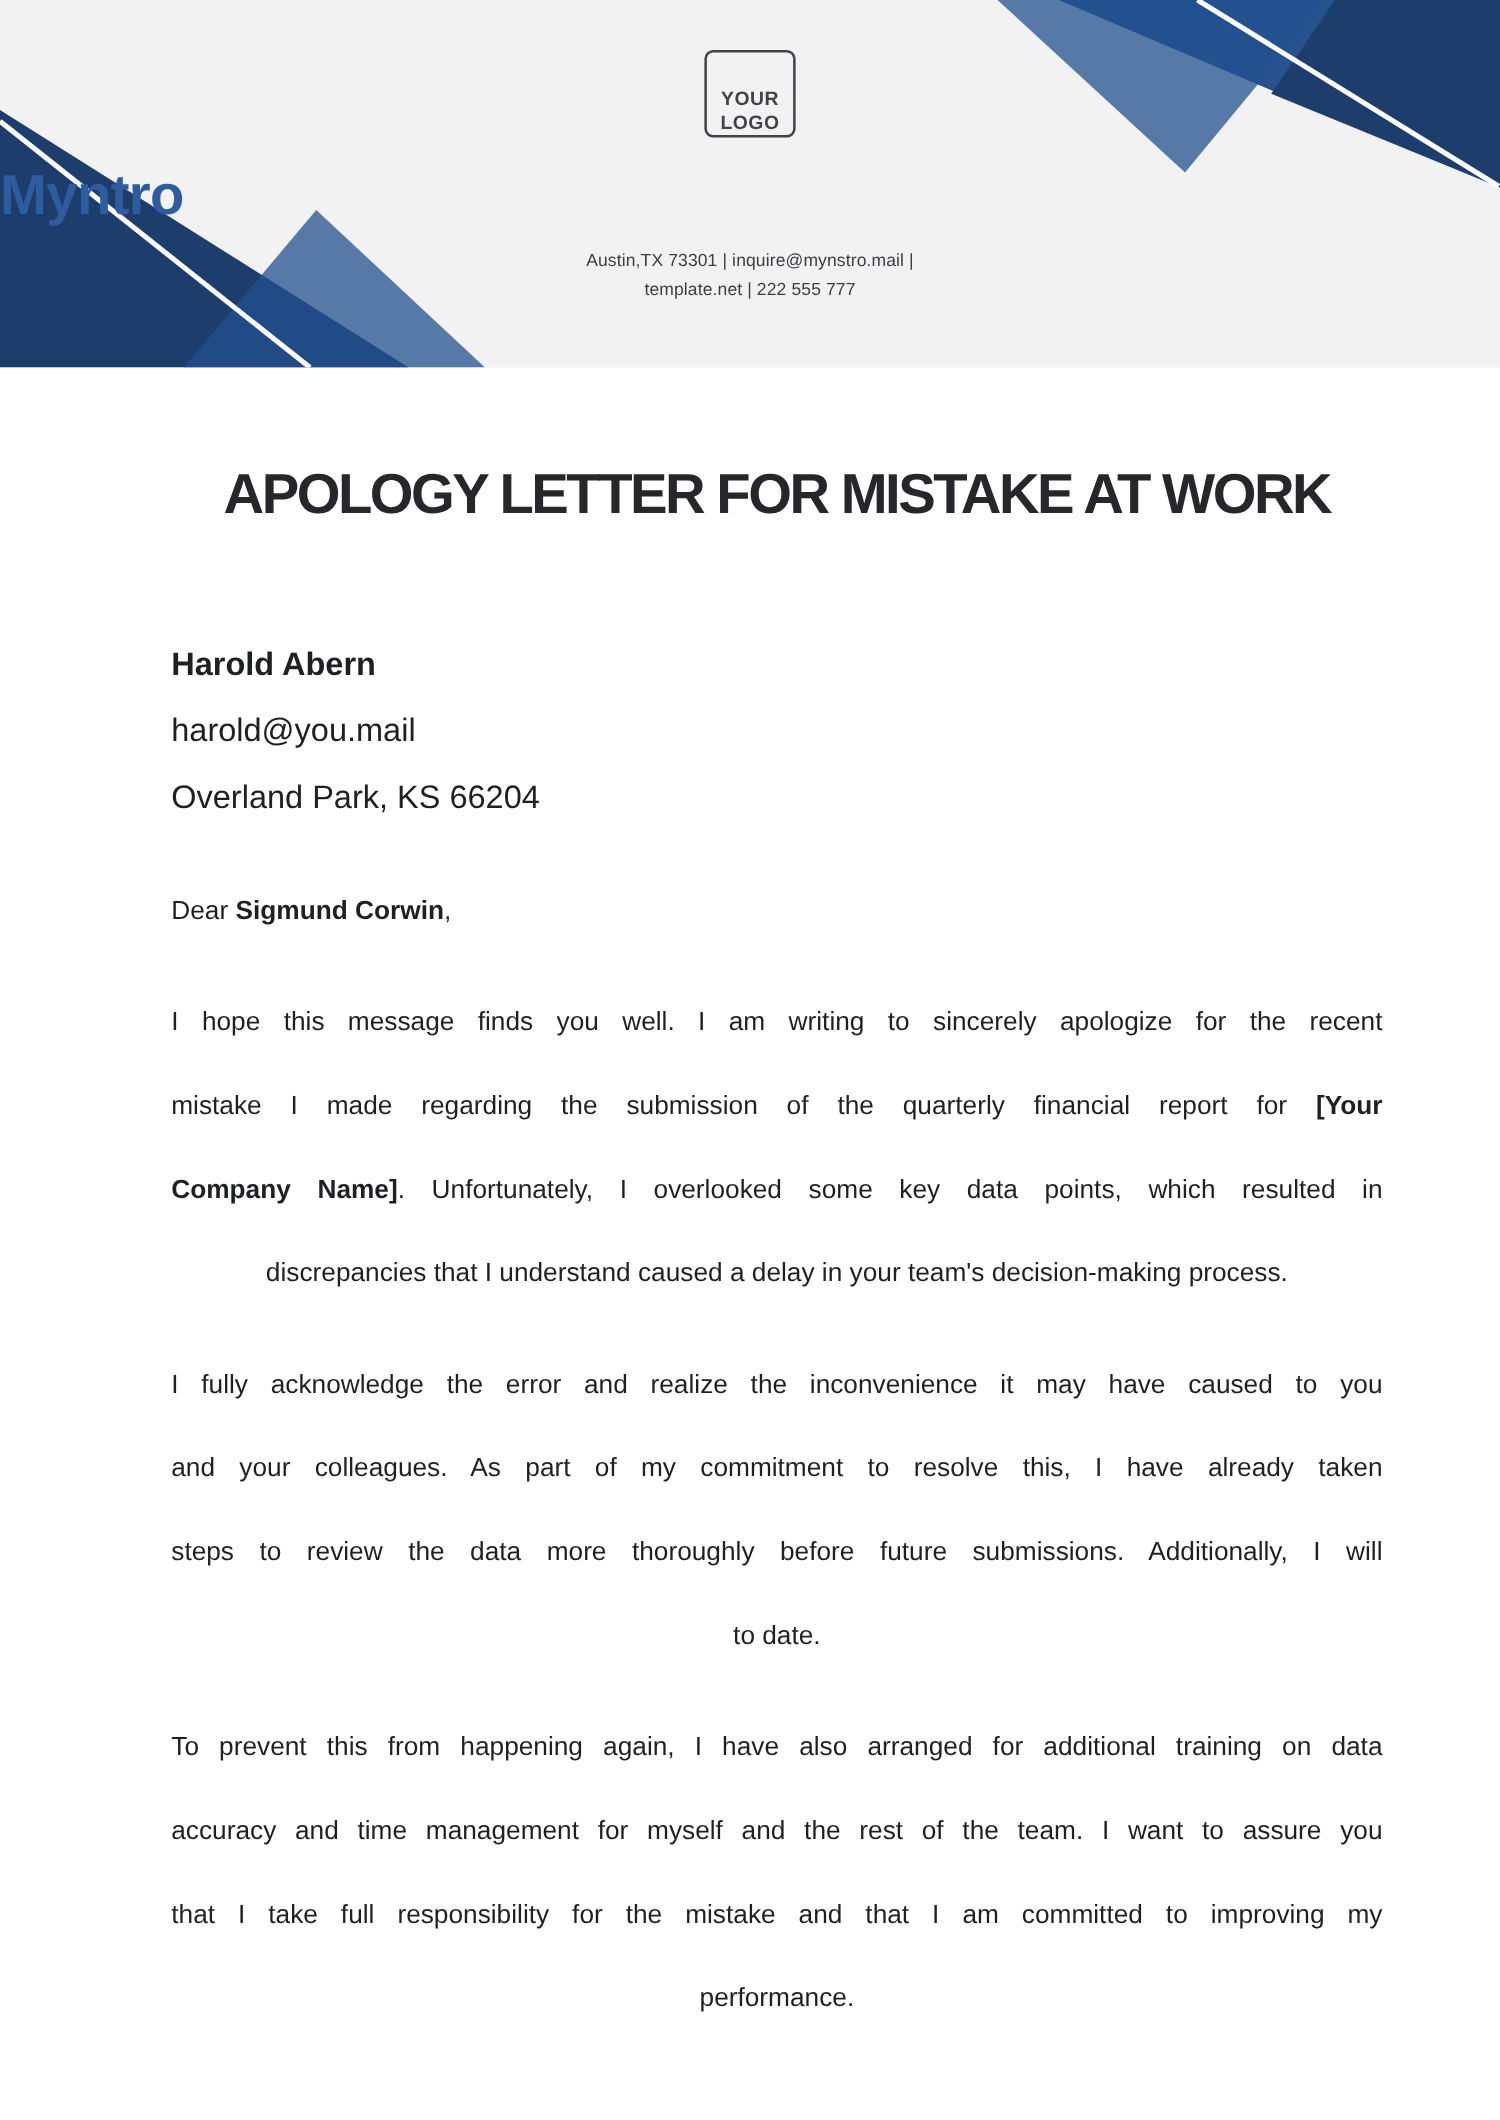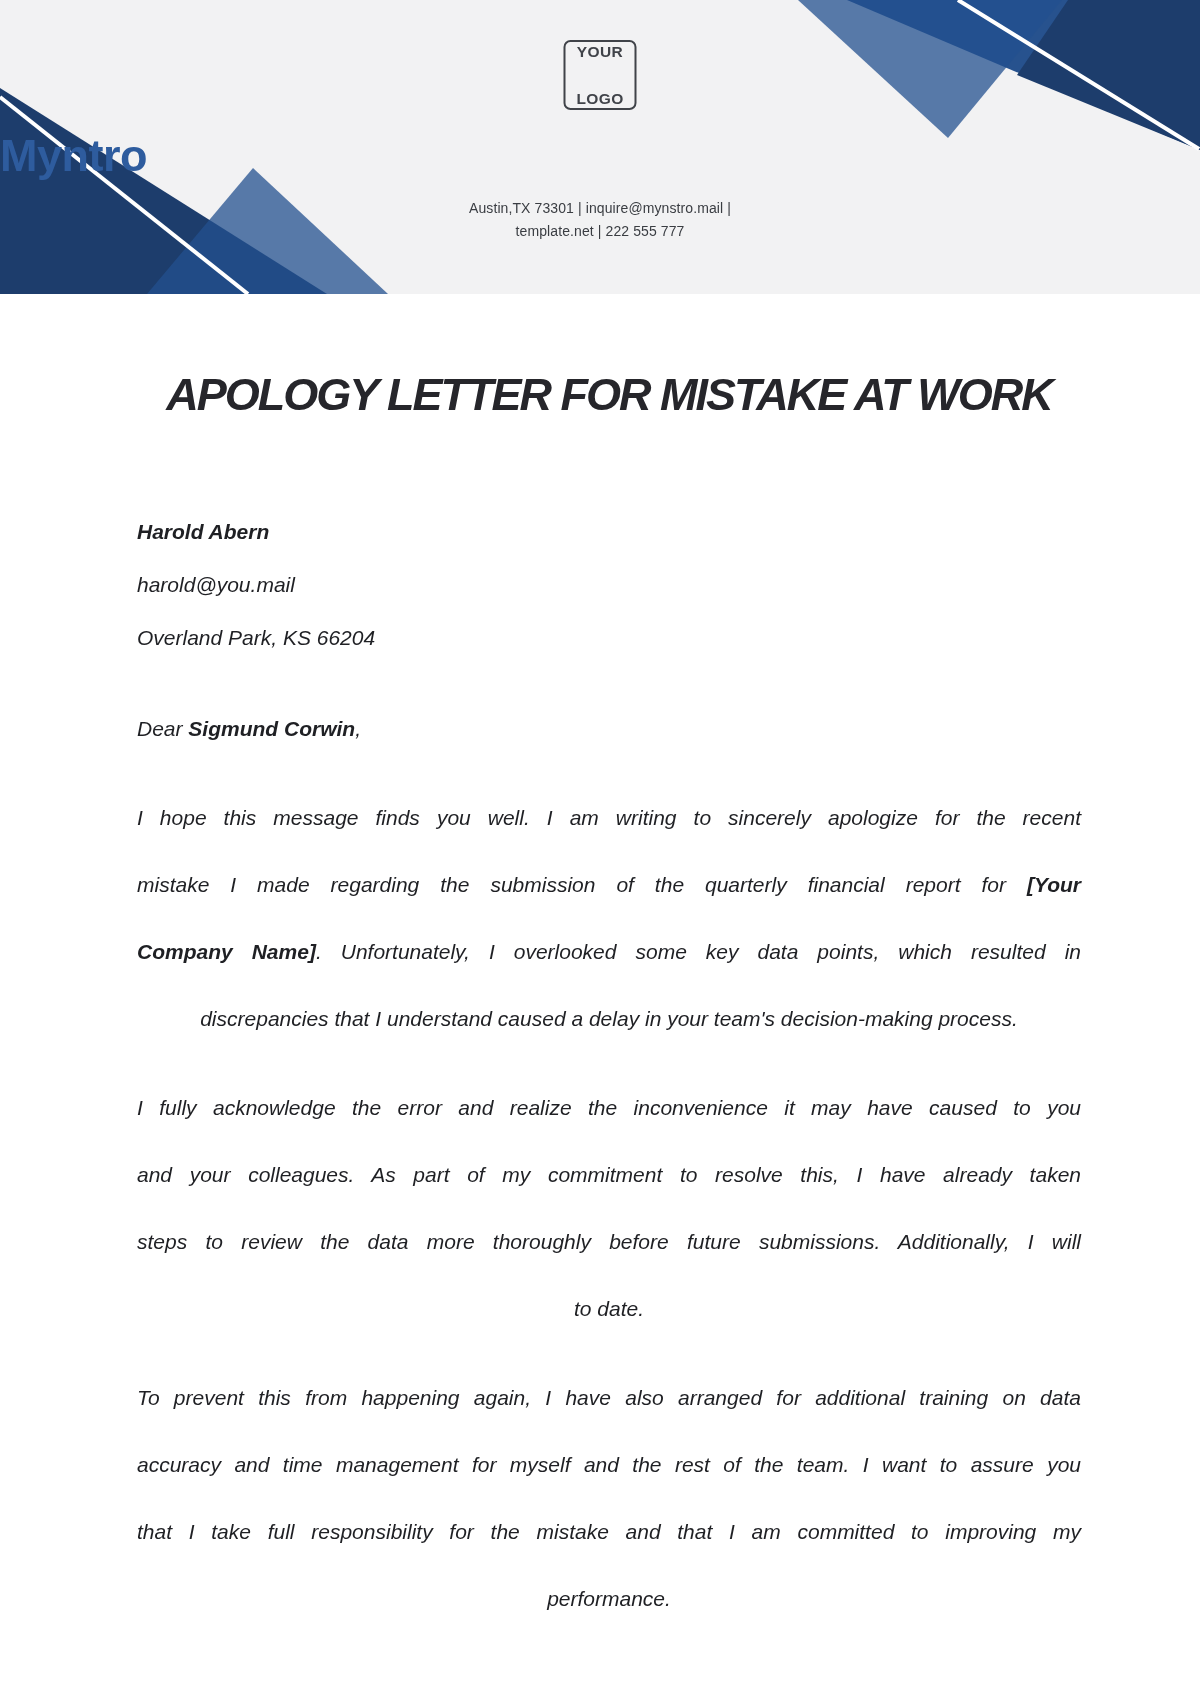--- a/index.html
+++ b/index.html
@@ -31,21 +31,21 @@
     top: 40px;
     left: 50%;
     transform: translateX(-50%);
     width: 73px;
     height: 70px;
     border: 2px solid #404349;
     border-radius: 7px;
     display: flex;
     flex-direction: column;
     align-items: center;
-    justify-content: space-between;
+    justify-content: flex-end;
     color: #404349;
     font-size: 15.5px;
     font-weight: 700;
     letter-spacing: 0.4px;
     line-height: 19px;
     background: transparent;
   }
   .brand {
     position: absolute;
     top: 133px;
@@ -65,35 +65,34 @@
     width: 100%;
     text-align: center;
     font-size: 14px;
     line-height: 23px;
     color: #3a3d42;
     letter-spacing: 0.1px;
   }
   
   .letter-main {
     position: relative;
-    padding: 0 119px 0 137px;
+    padding: 0 94px 0 137px;
     color: #1f2024;
-    font-style: italic;
   }
   .letter-title {
     margin-top: 77px;
     text-align: center;
     font-size: 45px;
     line-height: 48px;
     font-weight: 700;
     letter-spacing: -2px;
     color: #26262b;
     white-space: nowrap;
   }
-  .recipient { margin-top: 86px; font-size: 21px; }
+  .recipient { margin-top: 86px; font-size: 26px; }
   .recipient p { line-height: 53px; }
   .recipient .name { font-weight: 700; }
   .salutation {
     margin-top: 45px;
     font-size: 21px;
     line-height: 39px;
   }
   .salutation b, .para b { font-weight: 700; }
   .para {
     margin-top: 50px;

